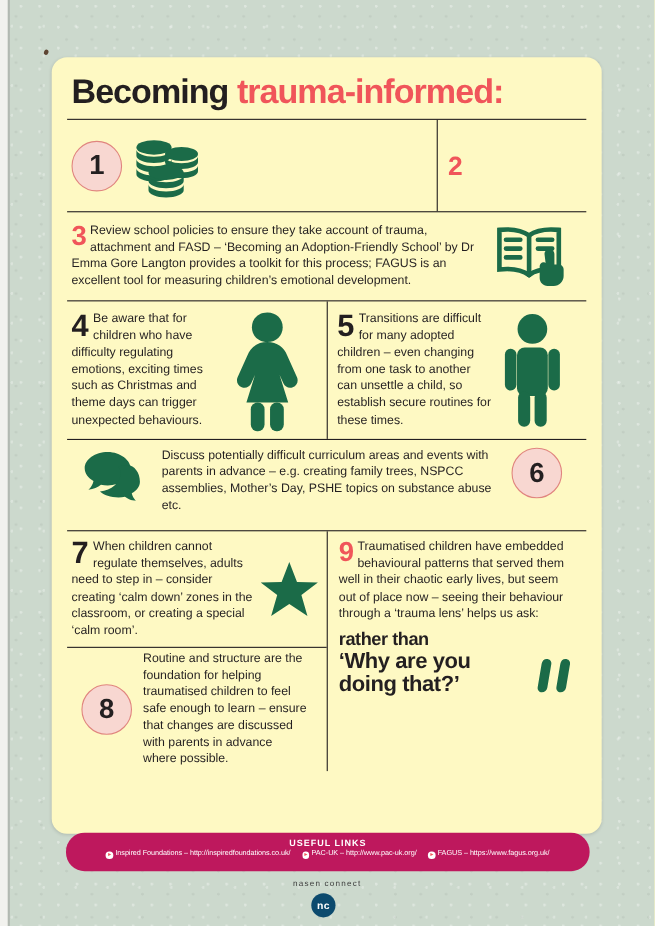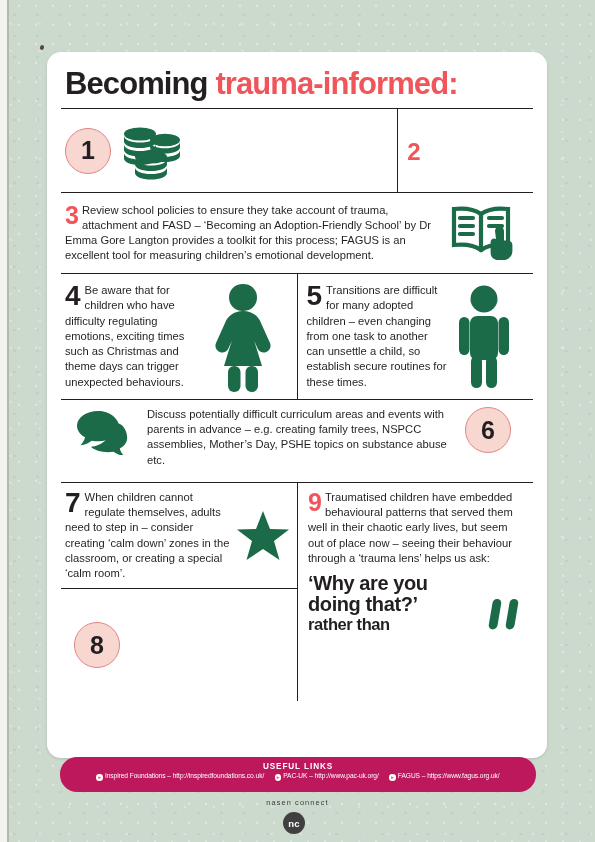--- a/index.html
+++ b/index.html
@@ -17,21 +17,21 @@
       radial-gradient(circle at 63% 71%, rgba(0,0,0,.05) 0 1px, transparent 1.5px),
       radial-gradient(circle at 37% 88%, rgba(255,255,255,.3) 0 1px, transparent 1.5px);
     background-size:17px 19px,23px 21px,29px 27px;pointer-events:none;}
   .left-strip{position:absolute;left:0;top:0;width:9px;height:842px;background:#f2f2ee;}
   .left-strip:after{content:"";position:absolute;right:0;top:0;width:2px;height:100%;background:#7d8a7f;opacity:.55;}
   .speck{position:absolute;left:40px;top:45px;width:4px;height:5px;border-radius:50%;
     background:#4a2a18;transform:rotate(20deg);opacity:.85;}
 
   .card{
     position:absolute;left:47px;top:52px;width:500px;height:706px;
-    background:#ffffff;border-radius:14px;
+    background:#fef9c3;border-radius:14px;
     box-shadow:0 1px 3px rgba(0,0,0,.12);
     overflow:hidden;
   }
   .card-inner{position:absolute;left:14px;top:10px;width:472px;}
 
   
   .title{
     font-size:31px;font-weight:700;letter-spacing:-.9px;
     color:#231f20;line-height:1;margin:6px 0 9px 4px;white-space:nowrap;
   }
@@ -76,21 +76,21 @@
   }
   .links h4{margin:0;padding:5px 0 1px;font-size:8.2px;font-weight:700;letter-spacing:.9px;}
   .links .ln{font-size:6.6px;letter-spacing:-.05px;white-space:nowrap;}
   .links .ln span.sep{display:inline-block;width:7px;}
   .dot{display:inline-block;width:6.5px;height:6.5px;border-radius:50%;
     background:#fff;color:#f0555a;font-size:5px;line-height:6.5px;text-align:center;
     vertical-align:-1px;margin-right:2px;font-weight:700;}
   .brand{position:absolute;left:0;top:798px;width:595px;text-align:center;
     font-size:7.4px;letter-spacing:1.1px;color:#3b3b3b;}
   .nc{position:absolute;left:283px;top:812px;width:22px;height:22px;border-radius:50%;
-    background:#404040;color:#fff;font-size:9.5px;font-weight:700;
+    background:#0c4a6e;color:#fff;font-size:9.5px;font-weight:700;
     display:flex;align-items:center;justify-content:center;letter-spacing:.3px;}
 </style>
 </head>
 <body>
 
 <div class="page-grain"></div>
 <div class="left-strip"></div>
 <div class="speck"></div>
 
 <div class="card">
@@ -225,34 +225,35 @@
         </div>
         <div class="ico">
           <svg width="56" height="54" viewBox="0 0 56 54">
             <polygon fill="#1b6b48" points="28,2 35,20 54,20.5 39,32 44.5,51 28,40 11.5,51 17,32 2,20.5 21,20"></polygon>
           </svg>
         </div>
       </div>
       <div class="hr"></div>
       <div class="cell" style="height:112px;display:flex;align-items:center;gap:10px;">
         <div class="circle" style="margin-left:9px;">8</div>
+        <div class="body-txt" style="width:150px;">Routine and structure are the foundation for helping traumatised children to feel safe enough to learn – ensure that changes are discussed with parents in advance where possible.</div>
       </div>
     </div>
 
     <div class="vsep"></div>
 
     <div class="cell" style="width:236px;padding-left:10px;">
       <div class="body-txt" style="width:210px;">
         <span class="num-red" style="font-size:25px;">9</span>
         <span>Traumatised children have embedded behavioural patterns that served them well in their chaotic early lives, but seem out of place now – seeing their behaviour through a ‘trauma lens’ helps us ask:</span>
       </div>
       <div style="display:flex;align-items:flex-end;margin-top:7px;">
         <div style="flex:1;">
+          <div class="q-blk q-small">rather than</div>
           <div class="q-blk">‘Why are you doing that?’</div>
-          <div class="q-blk q-small">rather than</div>
         </div>
         <div class="ico" style="margin:0 4px 2px 0;">
           <svg width="38" height="34" viewBox="0 0 38 34">
             <g fill="#1b6b48">
               <path d="M12 2c2.8 0 4.6 2 4.2 4.6L12.6 28c-.4 2.6-2.6 4.4-5 4.4S3.4 30.4 3.8 27.8L7.4 6.4C7.8 3.8 9.6 2 12 2z"></path>
               <path d="M29 2c2.8 0 4.6 2 4.2 4.6L29.6 28c-.4 2.6-2.6 4.4-5 4.4s-4.2-2-3.8-4.6L24.4 6.4C24.8 3.8 26.6 2 29 2z"></path>
             </g>
           </svg>
         </div>
       </div>

